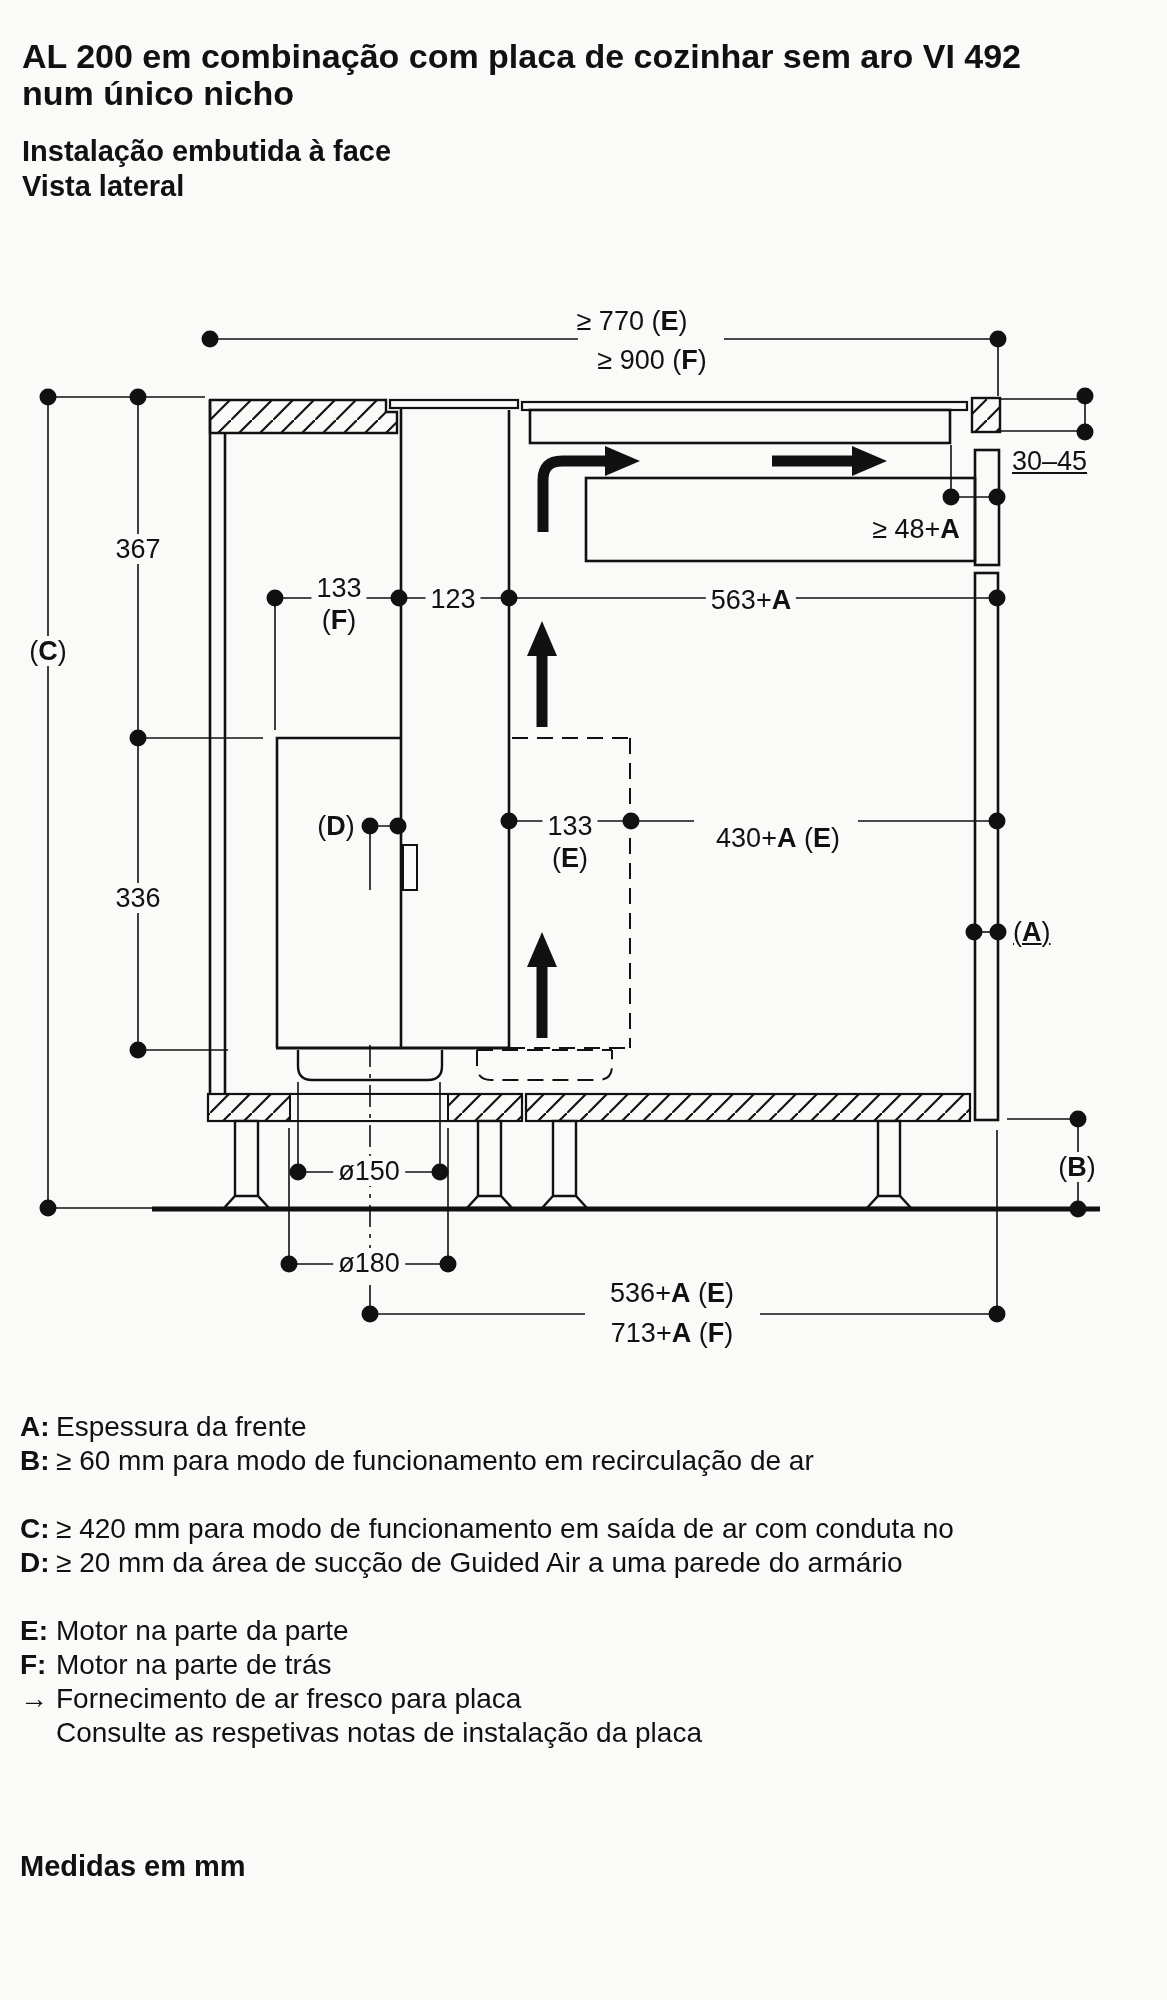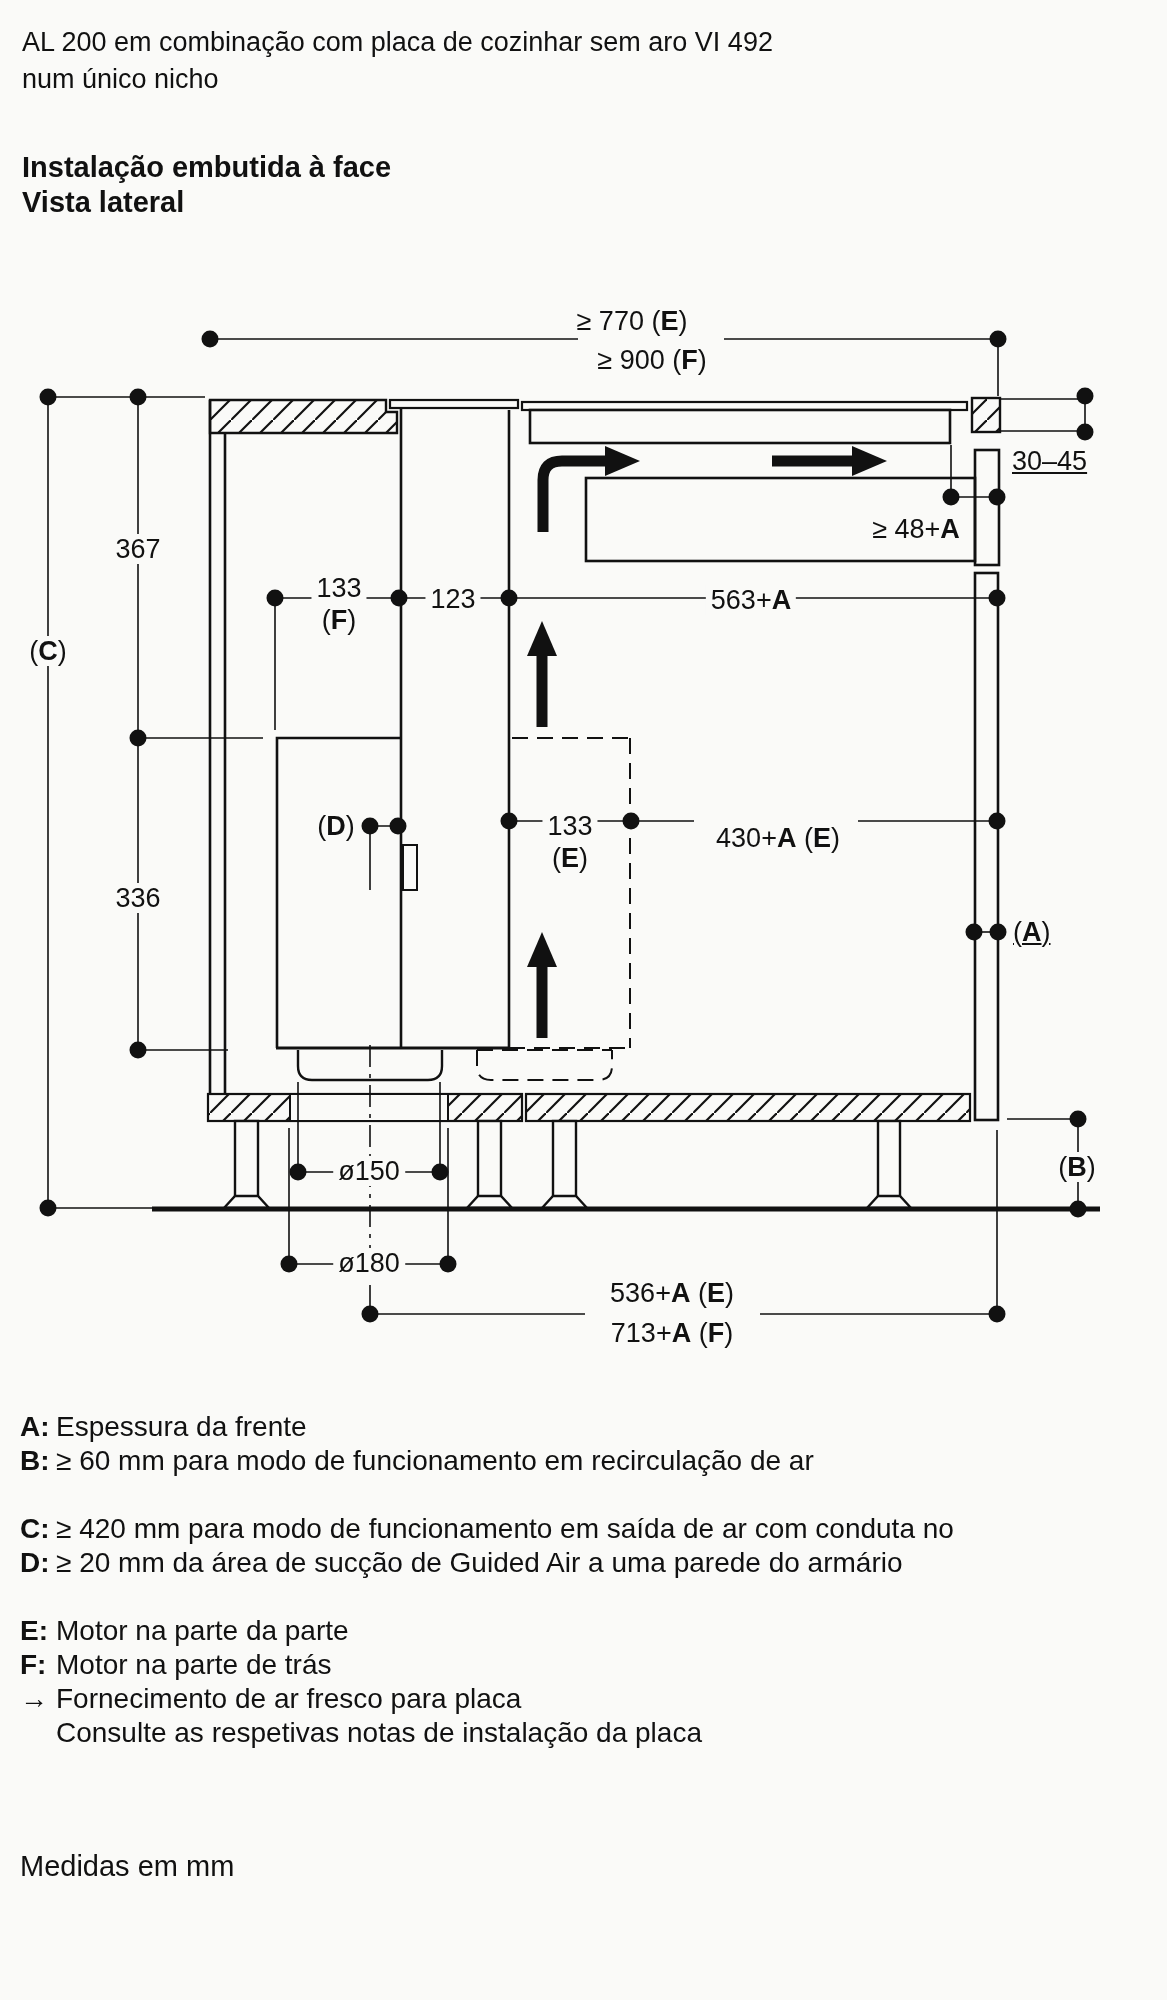--- a/index.html
+++ b/index.html
@@ -3,36 +3,36 @@
 <meta charset="utf-8">
 <style>
   :root{ --bg:#fafaf8; --ink:#111; }
   html,body{margin:0;padding:0;}
   body{
     width:1167px;height:2000px;position:relative;background:var(--bg);
     font-family:"Liberation Sans","DejaVu Sans",sans-serif;color:var(--ink);
     overflow:hidden;
   }
   .abs{position:absolute;}
-  .title{left:22px;top:24px;font-size:27px;font-weight:400;line-height:37px;}
-  .subtitle{left:22px;top:134px;font-size:29px;font-weight:700;line-height:35px;margin-top:16px;}
+  .title{left:22px;top:38px;font-size:34px;font-weight:700;line-height:37px;}
+  .subtitle{left:22px;top:134px;font-size:29px;font-weight:700;line-height:35px;}
   svg.diagram{position:absolute;left:0;top:0;}
   .dim{
     position:absolute;font-size:27px;line-height:30px;white-space:nowrap;
     transform:translate(-50%,-50%);z-index:5;color:var(--ink);
   }
   .dim.bg{background:var(--bg);padding:0 5px;}
   .dim.la{transform:translate(0,-50%);text-decoration:underline;}
   .dim b{font-weight:700;}
   .legend{left:20px;top:1410px;width:1120px;font-size:28px;}
   .leg-row{display:flex;line-height:34px;}
   .leg-row.gap{margin-top:34px;}
   .leg-pfx{flex:none;width:36px;font-weight:700;}
   .leg-txt{flex:1;}
-  .footer{left:20px;top:1850px;font-size:29px;}
+  .footer{left:20px;top:1850px;font-size:29px;font-weight:bold;}
 </style>
 </head>
 <body>
 
 <div class="abs title">
   <div>AL 200 em combinação com placa de cozinhar sem aro VI 492</div>
   <div>num único nicho</div>
 </div>
 <div class="abs subtitle">
   <div>Instalação embutida à face</div>

